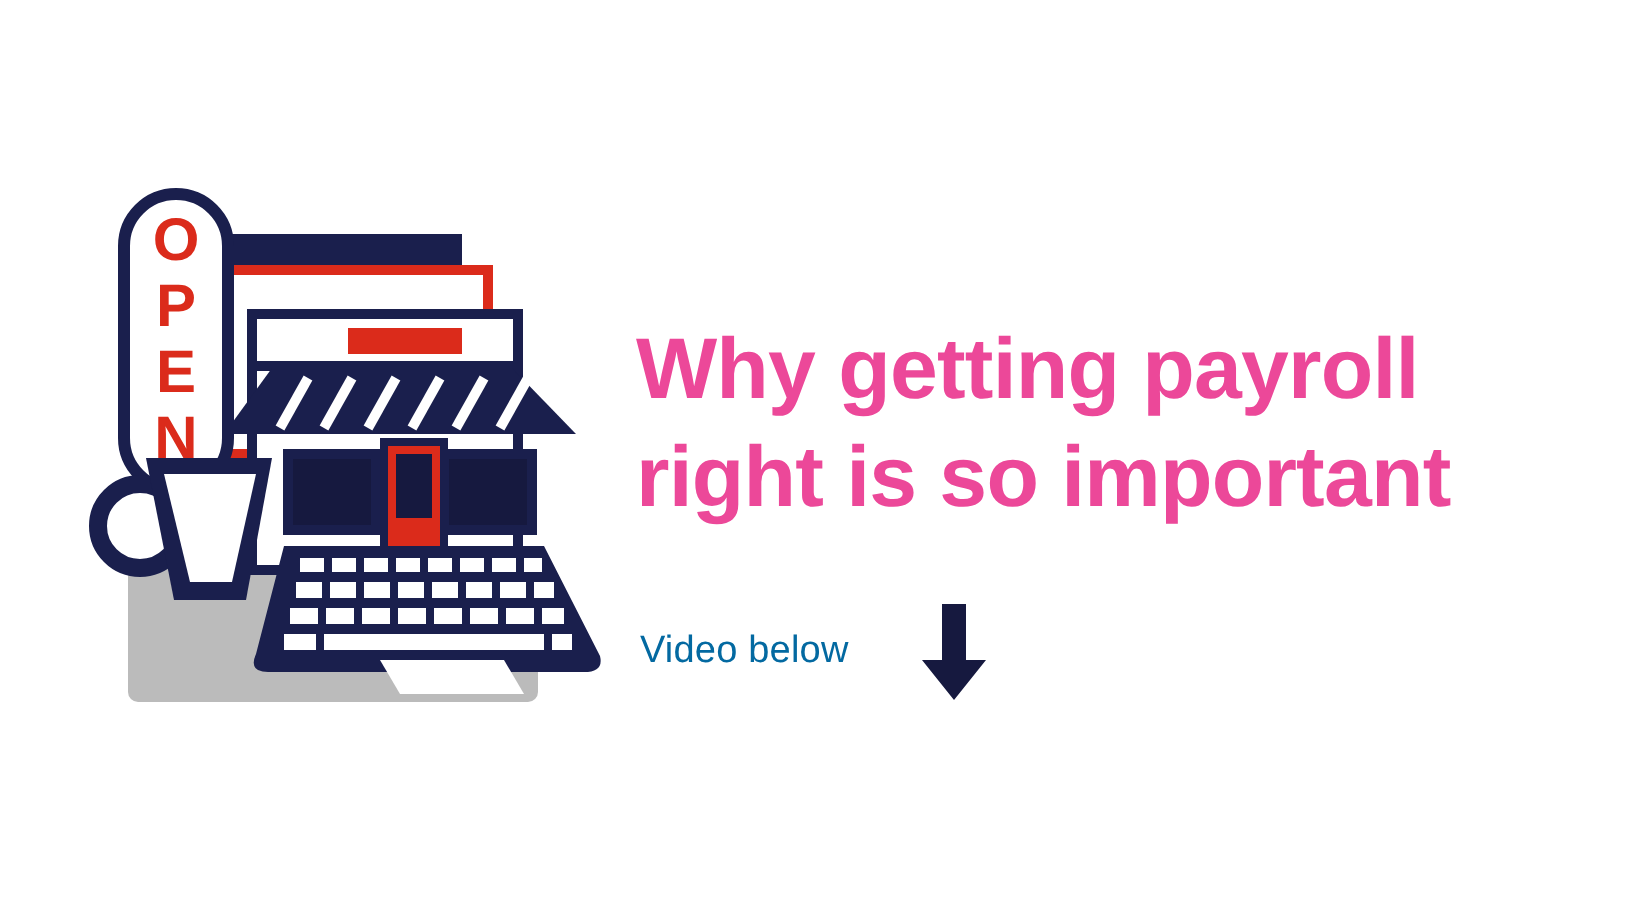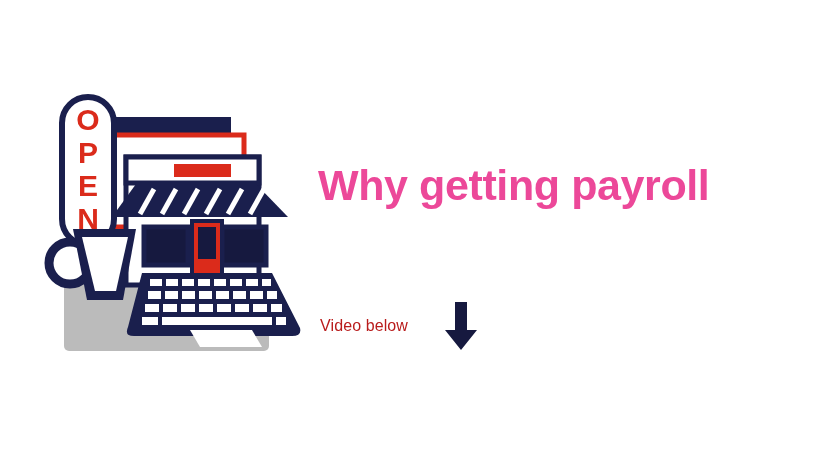--- a/index.html
+++ b/index.html
@@ -42,22 +42,22 @@
   }
   #subrow {
     position: absolute;
     left: 320px;
     top: 300px;
     display: flex;
     align-items: center;
     gap: 36px;
   }
   #sublabel {
-    color: #b91c1c;
-    font-size: 16px;
+    color: #0369a1;
+    font-size: 19px;
     font-weight: normal;
     letter-spacing: 0.1px;
     white-space: nowrap;
   }
   #downarrow {
     display: block;
     width: 34px;
     height: 52px;
   }
 </style>
@@ -149,20 +149,21 @@
     <g>
       <circle cx="30" cy="178" r="21" fill="none" stroke="#1A1F4D" stroke-width="9"></circle>
       <path d="M33,144 L96,144 L83,215 L47,215 Z" fill="#1A1F4D"></path>
       <path d="M42,152 L88,152 L76,206 L55,206 Z" fill="#FFFFFF"></path>
     </g>
 
   </svg>
 
   <div id="headline">
     <span class="line">Why getting payroll</span>
+    <span class="line">right is so important</span>
   </div>
 
   <div id="subrow">
     <span id="sublabel">Video below</span>
     <svg id="downarrow" viewBox="0 0 34 52">
       <polygon points="11,2 23,2 23,30 33,30 17,50 1,30 11,30" fill="#16193F"></polygon>
     </svg>
   </div>
 
 </div>

